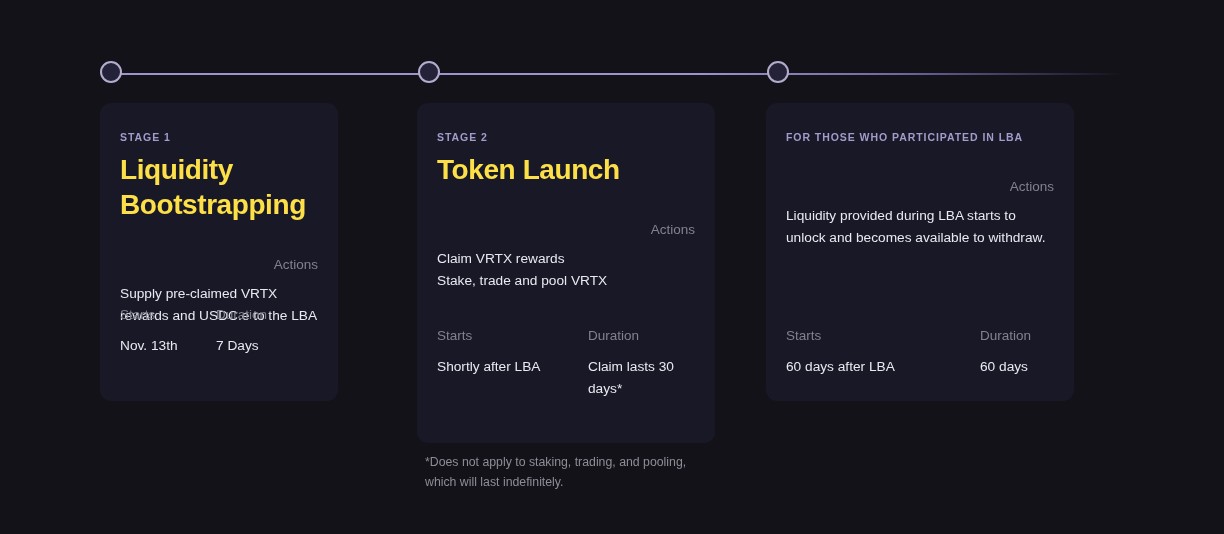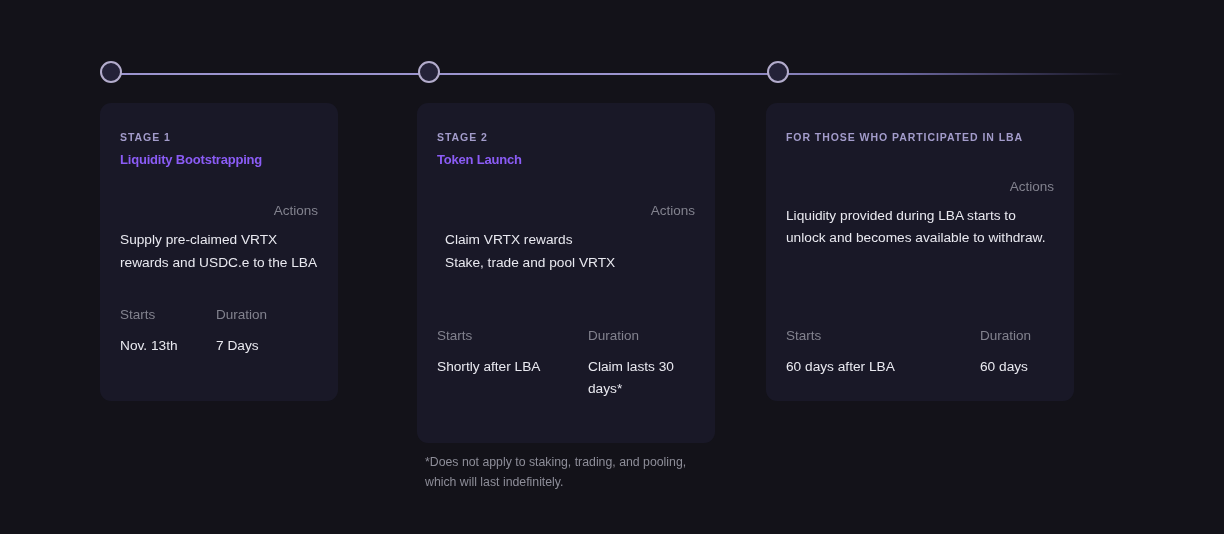--- a/index.html
+++ b/index.html
@@ -67,22 +67,22 @@
   .eyebrow {
     color: #a39ccb;
     font-size: 10.5px;
     font-weight: 700;
     letter-spacing: 0.09em;
     text-transform: uppercase;
     margin: 0 0 8px 0;
     line-height: 1.2;
   }
   .card-title {
-    color: #8b5cf6;
-    font-size: 13px;
+    color: #fde047;
+    font-size: 28px;
     font-weight: 700;
     letter-spacing: -0.015em;
     margin: 0;
     line-height: 1.25;
   }
 
   .section-label {
     color: #82828e;
     font-size: 13.5px;
     font-weight: 400;
@@ -92,21 +92,21 @@
     color: #e9e9f0;
     font-size: 13.7px;
     font-weight: 400;
     line-height: 1.62;
   }
 
   .actions-block {
     margin-top: 34px;
   }
   .actions-block .section-label { margin-bottom: 10px; text-align: right; }
-  .actions-lines { margin: 8px; }
+  .actions-lines { margin: 0; }
   .actions-lines div { white-space: pre-wrap; }
 
   .meta-row {
     position: absolute;
     left: 20px;
     right: 10px;
     display: flex;
   }
   #card-1 .meta-row { top: 203px; }
   #card-2 .meta-row { top: 224px; }

